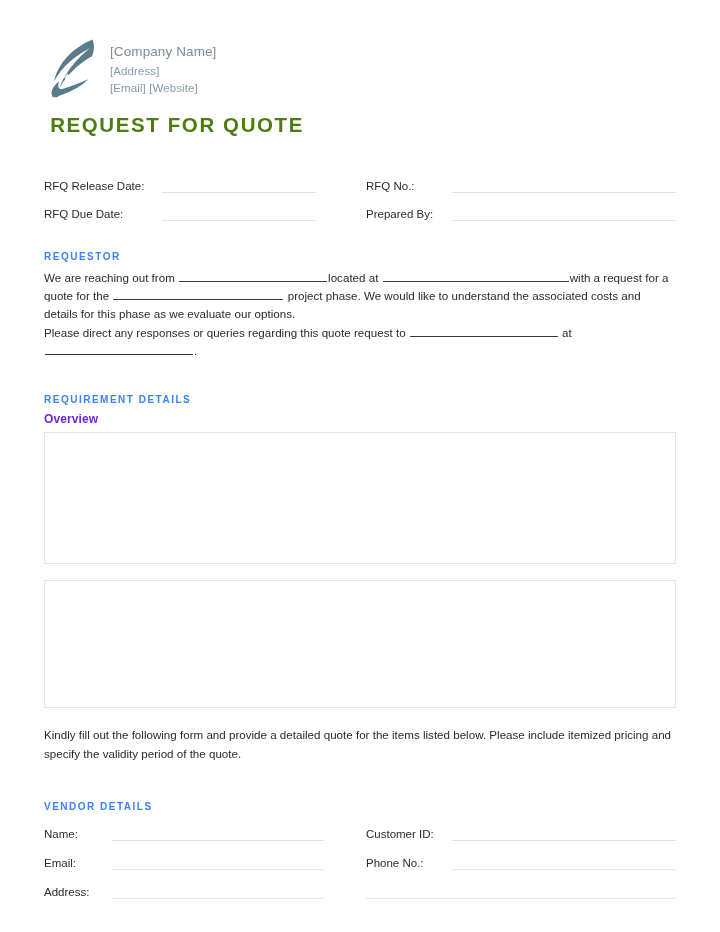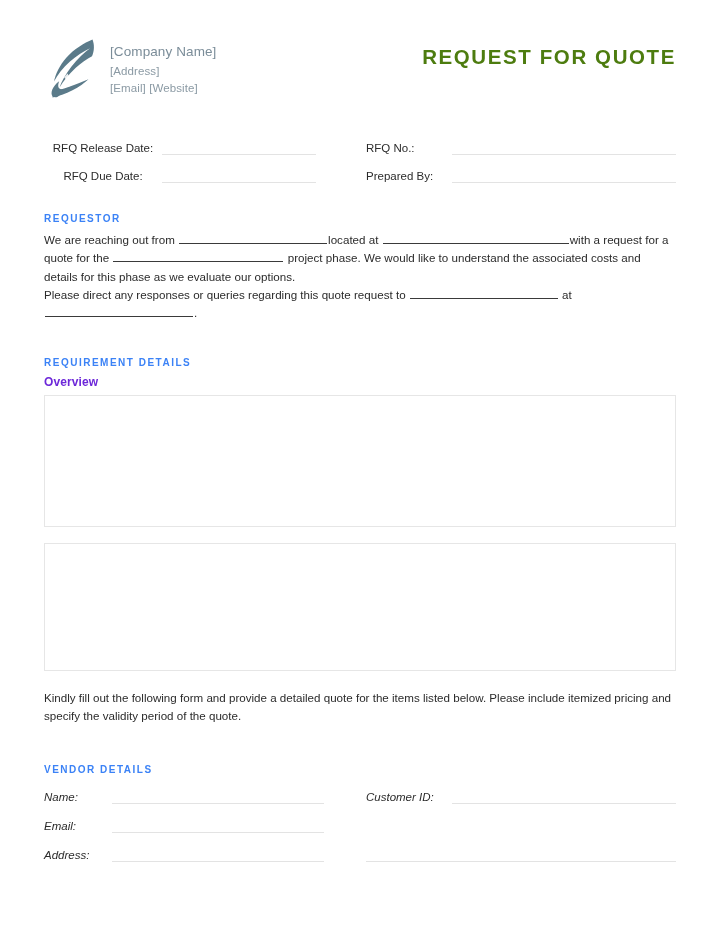--- a/index.html
+++ b/index.html
@@ -24,20 +24,21 @@
     background: #fff;
     padding: 0;
   }
 
   
   .header {
     display: flex;
     align-items: flex-start;
     justify-content: space-between;
     padding: 34px 44px 0 44px;
+    flex-direction: column;
   }
   .brand {
     display: flex;
     align-items: flex-start;
     gap: 12px;
   }
   .logo-mark {
     width: 54px;
     height: 66px;
     flex: 0 0 54px;
@@ -75,21 +76,21 @@
   }
   .meta-row {
     display: flex;
     margin-bottom: 13px;
   }
   .meta-cell {
     display: flex;
     align-items: flex-end;
     width: 50%;
   }
-  .meta-cell.left { padding-right: 44px; text-align: center; }
+  .meta-cell.left { padding-right: 44px; }
   .meta-cell.right { padding-left: 6px; }
   .meta-label {
     font-size: 11.5px;
     color: #2b2b2b;
     white-space: nowrap;
     padding-bottom: 1px;
   }
   .meta-label.w1 { min-width: 118px; }
   .meta-label.w2 { min-width: 86px; }
   .meta-line {
@@ -158,21 +159,20 @@
 
   
   .vendor {
     padding: 0 44px;
     margin-top: 38px;
   }
   .vendor .sec-head { margin-bottom: 14px; }
   .v-row {
     display: flex;
     margin-bottom: 14px;
-    font-style: italic;
   }
   .v-cell {
     display: flex;
     align-items: flex-end;
     width: 50%;
   }
   .v-cell.left  { padding-right: 36px; }
   .v-cell.right { padding-left: 6px; }
   .v-label {
     font-size: 11.5px;
@@ -287,20 +287,24 @@
         <span class="v-label wb">Customer ID:</span>
         <span class="v-line"></span>
       </div>
     </div>
 
     <div class="v-row">
       <div class="v-cell left">
         <span class="v-label wa">Email:</span>
         <span class="v-line"></span>
       </div>
+      <div class="v-cell right">
+        <span class="v-label wb">Phone No.:</span>
+        <span class="v-line"></span>
+      </div>
     </div>
 
     <div class="v-row">
       <div class="v-cell left">
         <span class="v-label wa">Address:</span>
         <span class="v-line"></span>
       </div>
       <div class="v-cell right">
         <span class="v-line"></span>
       </div>

